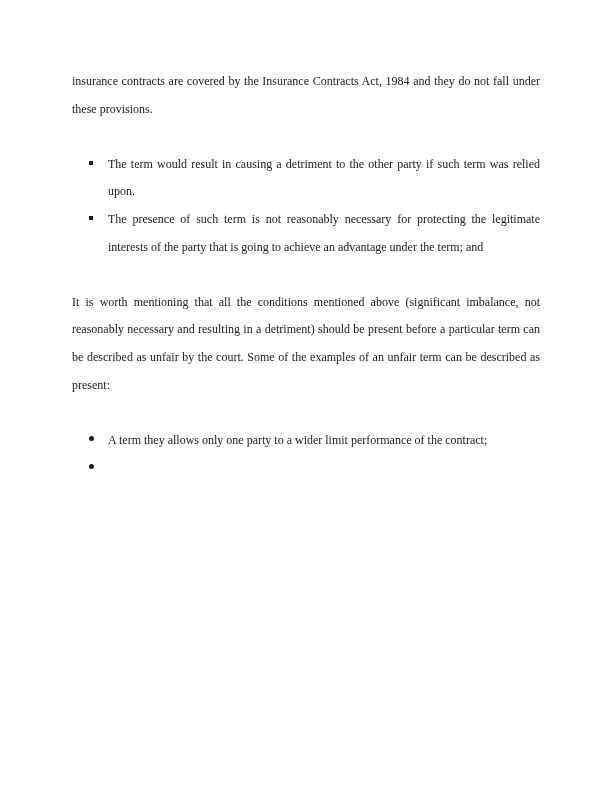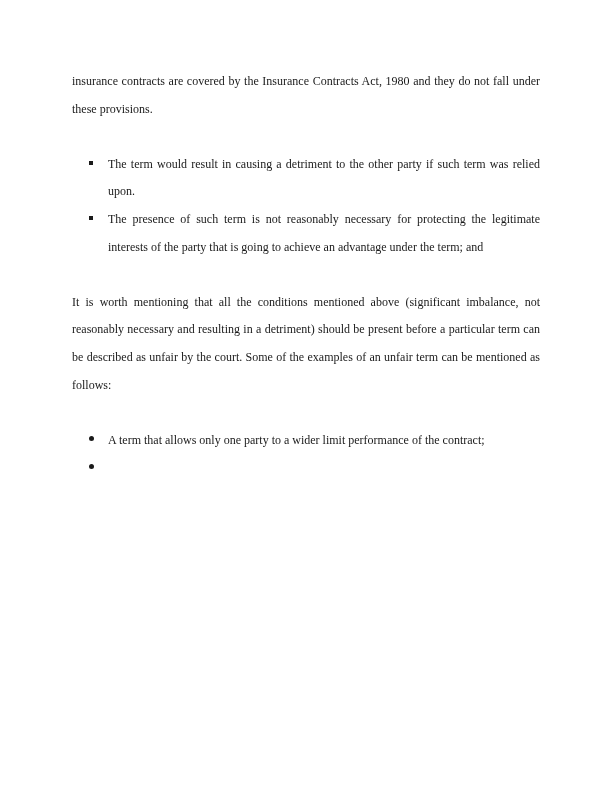--- a/index.html
+++ b/index.html
@@ -14,37 +14,37 @@
     ul { list-style: none; margin: 0; padding: 0; }
     li { position: relative; padding-left: 36px; text-align: justify; }
     li .marker { position: absolute; left: 17px; top: 0; width: 10px; }
     .sq { display: inline-block; width: 4px; height: 4px; background: #1a1a1a; vertical-align: middle; position: relative; top: -2px; }
     .dot { display: inline-block; width: 5px; height: 5px; border-radius: 50%; background: #1a1a1a; vertical-align: middle; position: relative; top: -2px; }
   </style>
 </head>
 <body>
 
 <div class="page">
-  <p>insurance contracts are covered by the Insurance Contracts Act, 1980 and they do not fall under these provisions.</p>
+  <p>insurance contracts are covered by the Insurance Contracts Act, 1984 and they do not fall under these provisions.</p>
   <div class="spacer"></div>
   <ul>
     <li>
       <span class="marker"><span class="sq"></span></span>
       <span>The term would result in causing a detriment to the other party if such term was relied upon.</span>
     </li>
     <li>
       <span class="marker"><span class="sq"></span></span>
       <span>The presence of such term is not reasonably necessary for protecting the legitimate interests of the party that is going to achieve an advantage under the term; and</span>
     </li>
   </ul>
   <div class="spacer"></div>
-  <p>It is worth mentioning that all the conditions mentioned above (significant imbalance, not reasonably necessary and resulting in a detriment) should be present before a particular term can be described as unfair by the court. Some of the examples of an unfair term can be mentioned as follows:</p>
+  <p>It is worth mentioning that all the conditions mentioned above (significant imbalance, not reasonably necessary and resulting in a detriment) should be present before a particular term can be described as unfair by the court. Some of the examples of an unfair term can be described as present:</p>
   <div class="spacer"></div>
   <ul>
     <li>
       <span class="marker"><span class="dot"></span></span>
-      <span>A term that allows only one party to a wider limit performance of the contract;</span>
+      <span>A term they allows only one party to a wider limit performance of the contract;</span>
     </li>
     <li>
       <span class="marker"><span class="dot"></span></span>
     </li>
   </ul>
 </div>
 
 </body></html>

